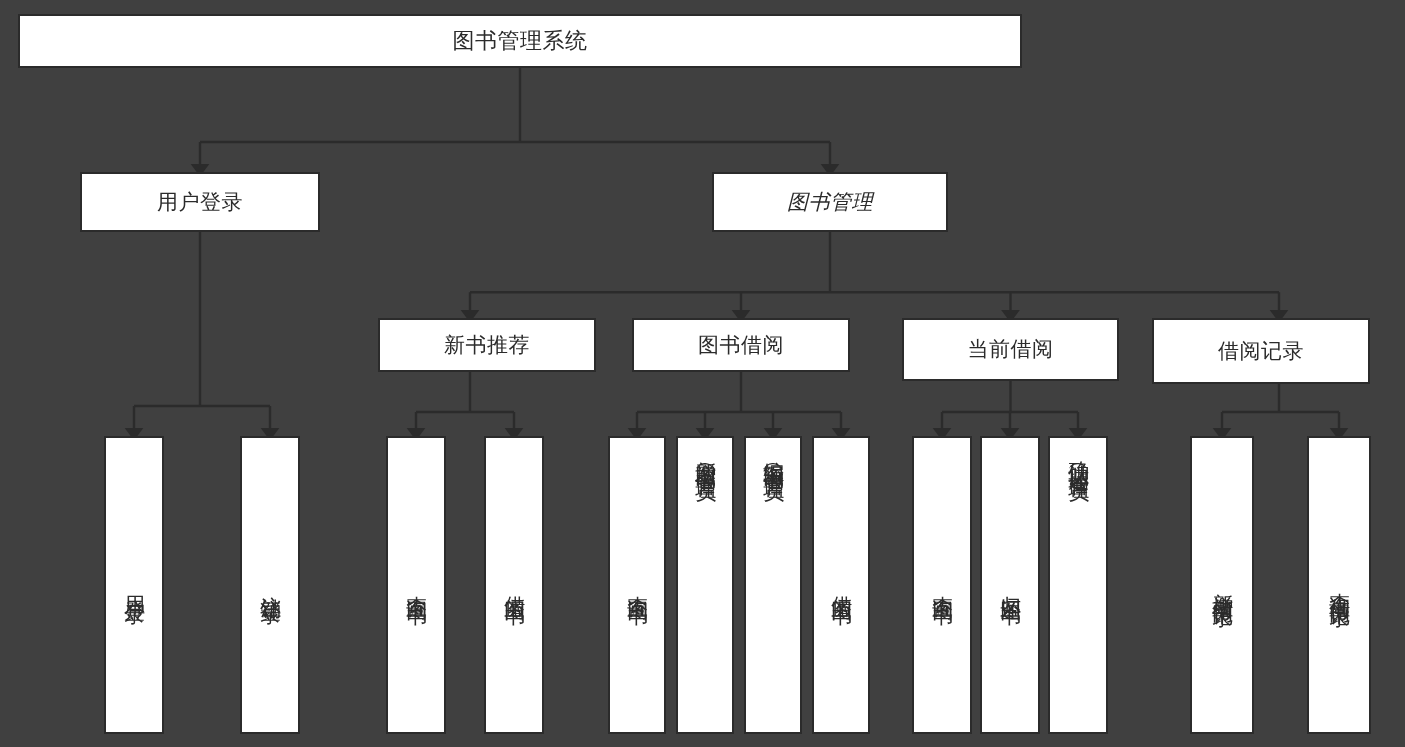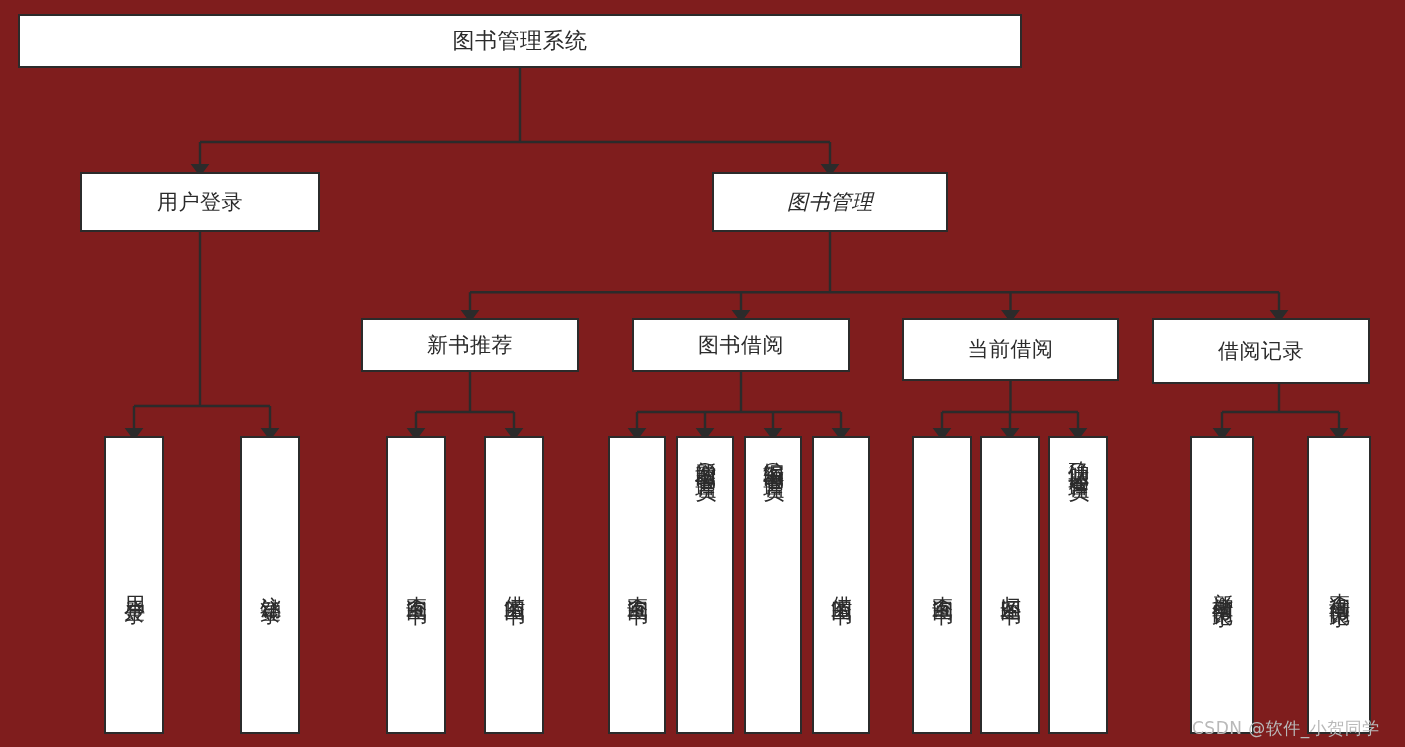--- a/index.html
+++ b/index.html
@@ -7,21 +7,21 @@
     padding: 0;
     background: #ffffff;
   }
   body {
     font-family: "DejaVu Sans", "Liberation Sans", sans-serif;
   }
   #canvas {
     position: relative;
     width: 1405px;
     height: 747px;
-    background: #7f1d1d;
+    background: #404040;
     overflow: hidden;
   }
   svg.wires {
     position: absolute;
     left: 0;
     top: 0;
     width: 1405px;
     height: 747px;
     pointer-events: none;
   }
@@ -122,21 +122,21 @@
   <div id="nodes-layer">
       <div class="node horizontal" id="root-node" style="left: 18px; top: 14px; width: 1004px; height: 54px;">
         <span class="lbl">图书管理系统</span>
       </div>
       <div class="node horizontal" style="left: 80px; top: 172px; width: 240px; height: 60px;">
         <span class="lbl">用户登录</span>
       </div>
       <div class="node horizontal" style="left: 712px; top: 172px; width: 236px; height: 60px; font-style: italic;">
         <span class="lbl">图书管理</span>
       </div>
-      <div class="node horizontal" style="left: 361px; top: 318px; width: 218px; height: 54px;">
+      <div class="node horizontal" style="left: 378px; top: 318px; width: 218px; height: 54px;">
         <span class="lbl">新书推荐</span>
       </div>
       <div class="node horizontal" style="left: 632px; top: 318px; width: 218px; height: 54px;">
         <span class="lbl">图书借阅</span>
       </div>
       <div class="node horizontal" style="left: 902px; top: 318px; width: 217px; height: 63px;">
         <span class="lbl">当前借阅</span>
       </div>
       <div class="node horizontal" style="left: 1152px; top: 318px; width: 218px; height: 66px;">
         <span class="lbl">借阅记录</span>
@@ -175,14 +175,13 @@
         <span class="lbl">确认归还（管理员）</span>
       </div>
       <div class="node vertical mid" style="left: 1190px; top: 436px; width: 64px; height: 298px;">
         <span class="lbl">新增借阅记录</span>
       </div>
       <div class="node vertical mid" style="left: 1307px; top: 436px; width: 64px; height: 298px;">
         <span class="lbl">查询借阅记录</span>
       </div>
     </div>
 
-  <div class="watermark" style="left: 1192px; top: 717px; color: rgb(185, 185, 185);">CSDN @软件_小贺同学</div>
 </div>
 
 </body></html>

